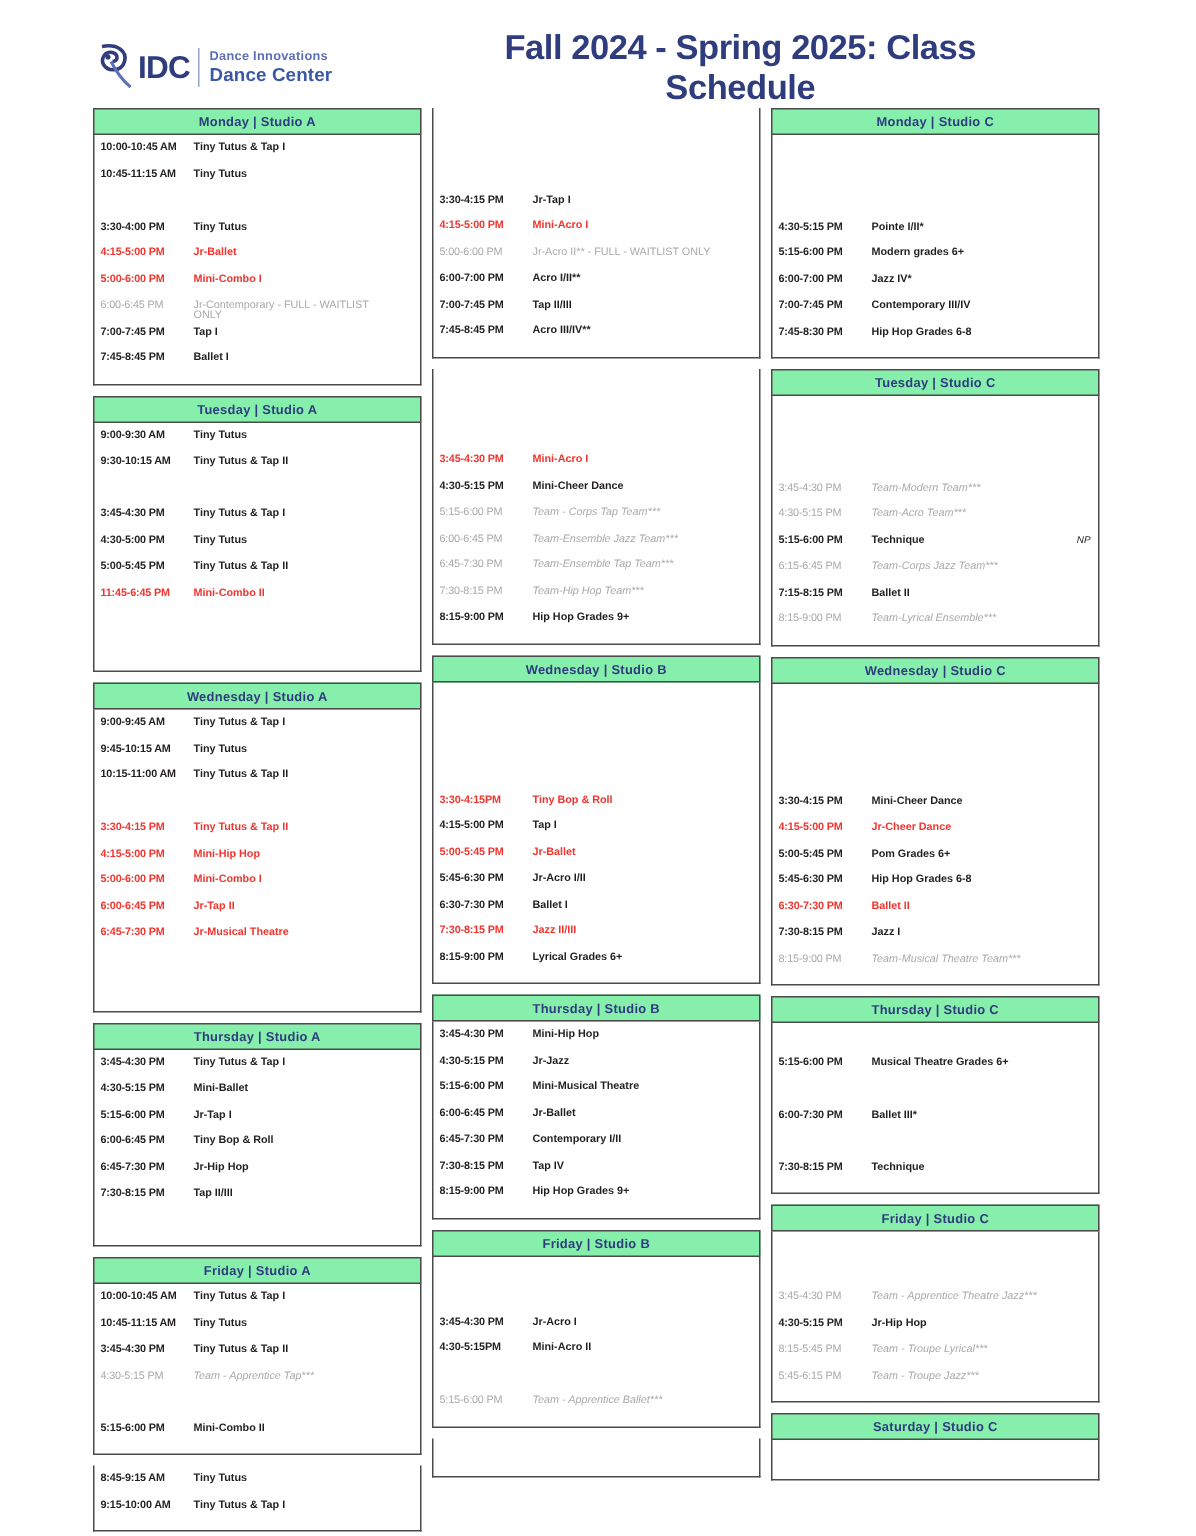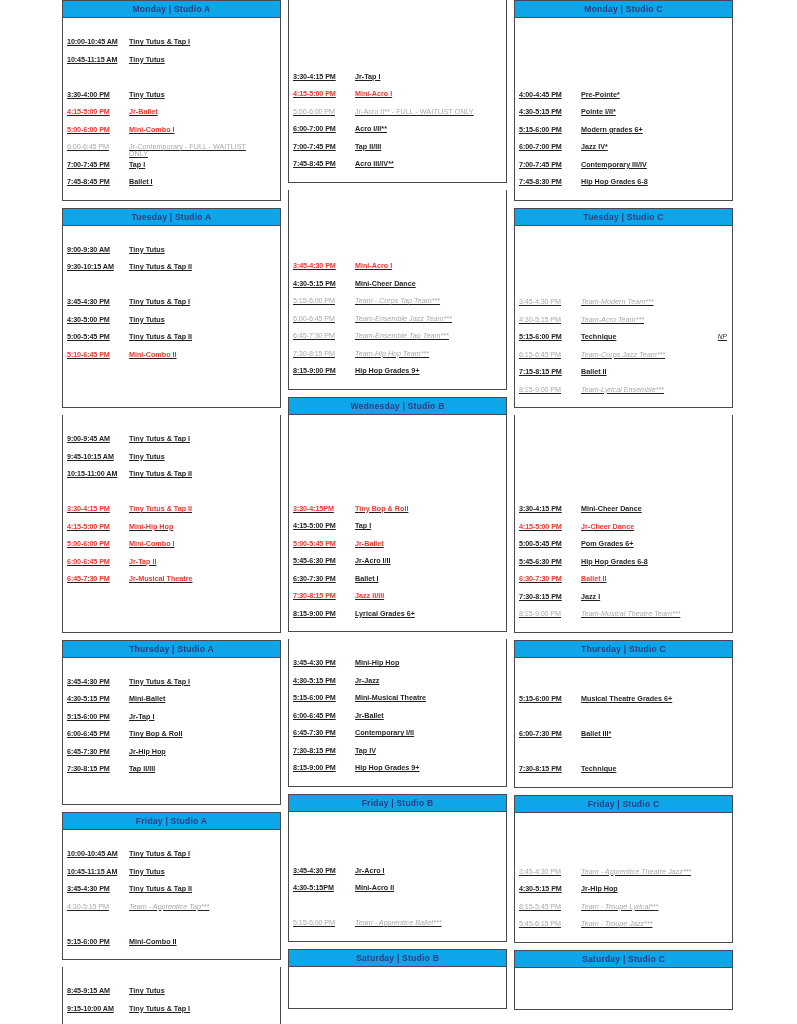--- a/index.html
+++ b/index.html
@@ -27,33 +27,32 @@
     color:#2f3c7e; letter-spacing:-0.3px; padding-right:40px;
   }
 
   
   .grid { display:flex; gap:7px; }
   .col { width:219px; flex:0 0 219px; }
 
   .block { margin-bottom:7px; }
   .block-head {
     border:1px solid #4b4b4b;
-    background:#0ea5e9;
+    background:#86efac;
     text-align:center;
     font-size:8.6px;
     font-weight:bold;
     color:#2f3c7e;
     padding:3px 0 3px;
     letter-spacing:.2px;
   }
   .block-body {
     border:1px solid #4b4b4b;
     border-top:none;
-    padding:20px 5px 4px 4px;
-    text-decoration:underline;
+    padding:4px 5px 4px 4px;
   }
   .row { display:flex; align-items:baseline; font-size:7.2px; line-height:1; height:17.5px; }
   .row .time { width:62px; flex:0 0 62px; letter-spacing:-0.1px; }
   .row .cls  { flex:1; }
   .row .np   { font-size:6.6px; font-style:italic; width:14px; text-align:right; flex:0 0 14px;}
   .row.blank { }
 
   
   .s-normal .time, .s-normal .cls { color:#231f20; font-weight:bold; }
   .s-red    .time, .s-red    .cls { color:#f0352f; font-weight:bold; }
@@ -61,20 +60,38 @@
   .s-team   .time { color:#a7a9ac; font-weight:normal; }
   .s-team   .cls  { color:#a7a9ac; font-style:italic; font-weight:normal; }
   .np { color:#231f20; }
   .s-team .np, .s-grey .np { color:#a7a9ac; }
 </style>
 </head>
 <body>
 
 <div class="page">
 
+  <div class="header">
+    <div class="logo-wrap">
+      <span class="logo-mark">
+        <svg width="30" height="36" viewBox="0 0 30 36">
+          <path d="M6 4 C16 2, 23 7, 21 14 C19 21, 10 21, 7 16 C5 12, 8 7, 13 8 C17 9, 17 14, 13 14" fill="none" stroke="#2f3c7e" stroke-width="2.4"></path>
+          <path d="M12 14 C15 20, 19 26, 25 31" fill="none" stroke="#5d6fb5" stroke-width="2"></path>
+          <circle cx="10" cy="11" r="1.7" fill="#2f3c7e"></circle>
+        </svg>
+      </span>
+      <span class="logo-text">IDC</span>
+      <span class="logo-divider"></span>
+      <span class="logo-sub">
+        <div class="l1">Dance Innovations</div>
+        <div class="l2">Dance Center</div>
+      </span>
+    </div>
+    <div class="title">Fall 2024 - Spring 2025: Class Schedule</div>
+  </div>
 
   <div class="grid">
     <div class="col">
         <div class="block">
           <div class="block-head">Monday | Studio A</div>
           <div class="block-body">
             <div class="row s-normal">
               <span class="time">10:00-10:45 AM</span>
               <span class="cls">Tiny Tutus &amp; Tap I</span>
               <span class="np"></span>
@@ -148,37 +165,38 @@
               <span class="time">4:30-5:00 PM</span>
               <span class="cls">Tiny Tutus</span>
               <span class="np"></span>
             </div>
             <div class="row s-normal">
               <span class="time">5:00-5:45 PM</span>
               <span class="cls">Tiny Tutus &amp; Tap II</span>
               <span class="np"></span>
             </div>
             <div class="row s-red">
-              <span class="time">5:10-6:45 PM</span>
+              <span class="time">11:45-6:45 PM</span>
               <span class="cls">Mini-Combo II</span>
               <span class="np"></span>
             </div>
             <div class="row blank s-normal">
               <span class="time"></span>
               <span class="cls"></span>
               <span class="np"></span>
             </div>
             <div class="row blank s-normal">
               <span class="time"></span>
               <span class="cls"></span>
               <span class="np"></span>
             </div>
           </div>
         </div>
         <div class="block">
+          <div class="block-head">Wednesday | Studio A</div>
           <div class="block-body">
             <div class="row s-normal">
               <span class="time">9:00-9:45 AM</span>
               <span class="cls">Tiny Tutus &amp; Tap I</span>
               <span class="np"></span>
             </div>
             <div class="row s-normal">
               <span class="time">9:45-10:15 AM</span>
               <span class="cls">Tiny Tutus</span>
               <span class="np"></span>
@@ -478,20 +496,21 @@
               <span class="np"></span>
             </div>
             <div class="row s-normal">
               <span class="time">8:15-9:00 PM</span>
               <span class="cls">Lyrical Grades 6+</span>
               <span class="np"></span>
             </div>
           </div>
         </div>
         <div class="block">
+          <div class="block-head">Thursday | Studio B</div>
           <div class="block-body">
             <div class="row s-normal">
               <span class="time">3:45-4:30 PM</span>
               <span class="cls">Mini-Hip Hop</span>
               <span class="np"></span>
             </div>
             <div class="row s-normal">
               <span class="time">4:30-5:15 PM</span>
               <span class="cls">Jr-Jazz</span>
               <span class="np"></span>
@@ -552,21 +571,20 @@
               <span class="np"></span>
             </div>
             <div class="row s-team">
               <span class="time">5:15-6:00 PM</span>
               <span class="cls">Team - Apprentice Ballet***</span>
               <span class="np"></span>
             </div>
           </div>
         </div>
         <div class="block">
-          <div class="block-head">Saturday | Studio B</div>
           <div class="block-body">
             <div class="row blank s-normal">
               <span class="time"></span>
               <span class="cls"></span>
               <span class="np"></span>
             </div>
           </div>
         </div>
       </div>
     <div class="col">
@@ -579,25 +597,20 @@
               <span class="np"></span>
             </div>
             <div class="row blank s-normal">
               <span class="time"></span>
               <span class="cls"></span>
               <span class="np"></span>
             </div>
             <div class="row blank s-normal">
               <span class="time"></span>
               <span class="cls"></span>
-              <span class="np"></span>
-            </div>
-            <div class="row s-normal">
-              <span class="time">4:00-4:45 PM</span>
-              <span class="cls">Pre-Pointe*</span>
               <span class="np"></span>
             </div>
             <div class="row s-normal">
               <span class="time">4:30-5:15 PM</span>
               <span class="cls">Pointe I/II*</span>
               <span class="np"></span>
             </div>
             <div class="row s-normal">
               <span class="time">5:15-6:00 PM</span>
               <span class="cls">Modern grades 6+</span>
@@ -664,20 +677,21 @@
               <span class="np"></span>
             </div>
             <div class="row s-team">
               <span class="time">8:15-9:00 PM</span>
               <span class="cls">Team-Lyrical Ensemble***</span>
               <span class="np"></span>
             </div>
           </div>
         </div>
         <div class="block">
+          <div class="block-head">Wednesday | Studio C</div>
           <div class="block-body">
             <div class="row blank s-normal">
               <span class="time"></span>
               <span class="cls"></span>
               <span class="np"></span>
             </div>
             <div class="row blank s-normal">
               <span class="time"></span>
               <span class="cls"></span>
               <span class="np"></span>

